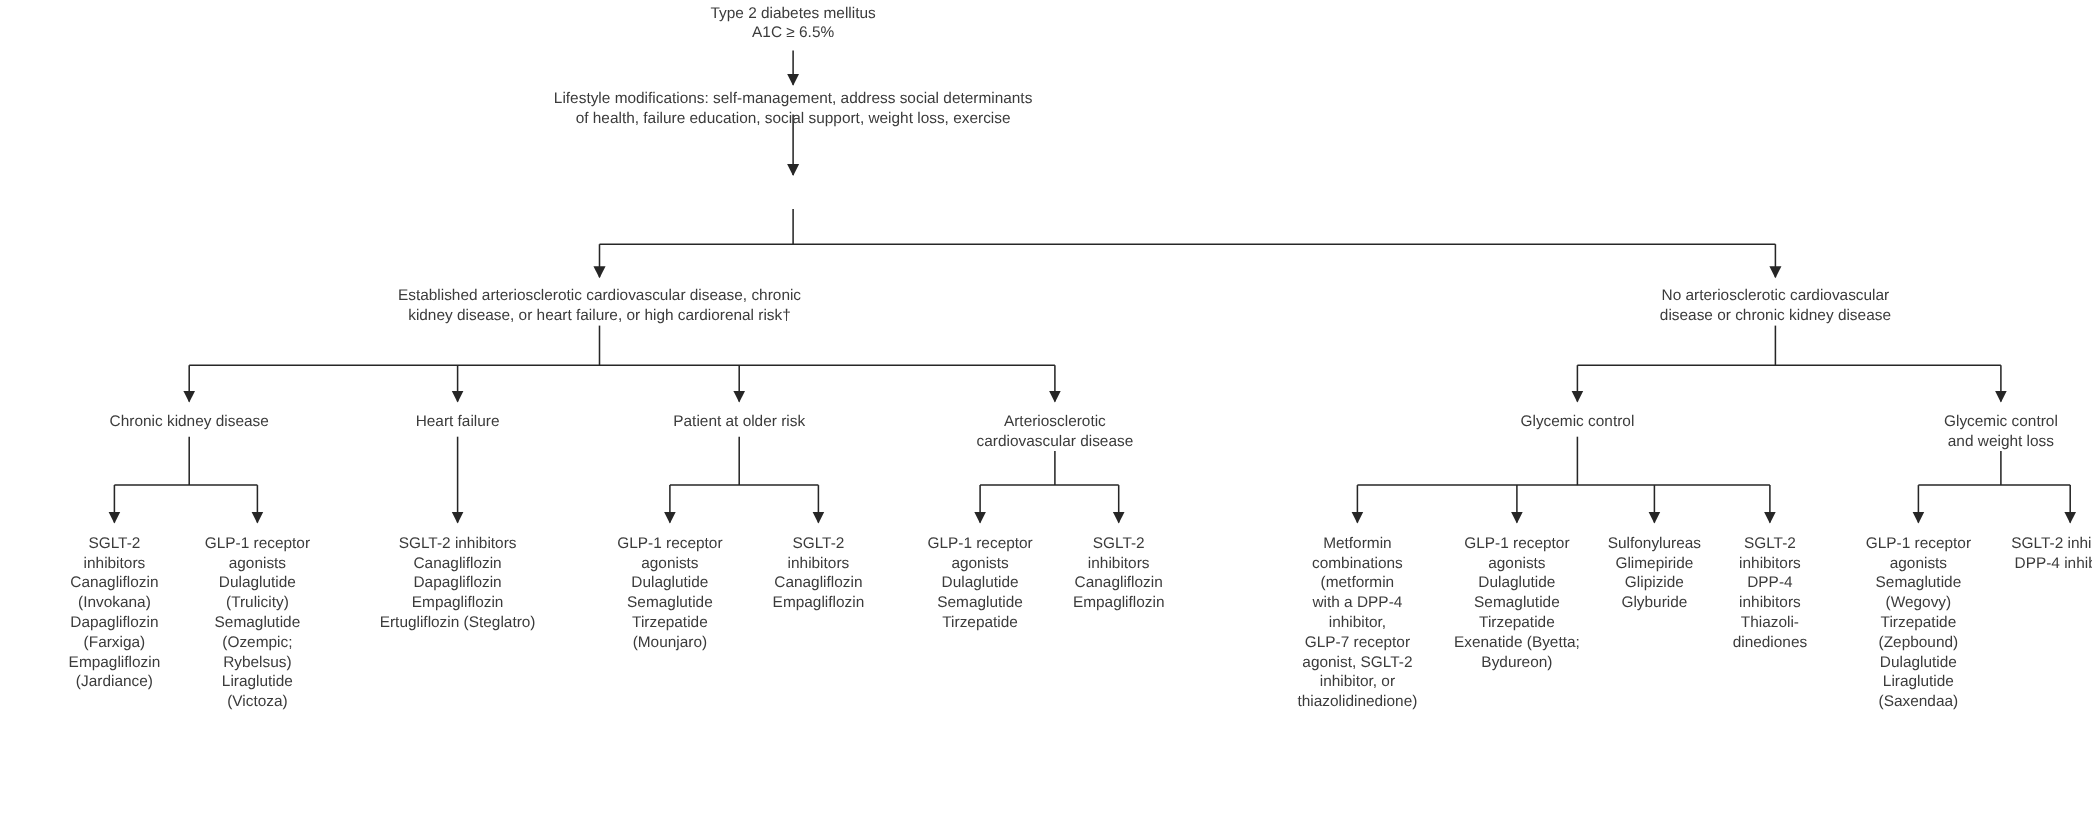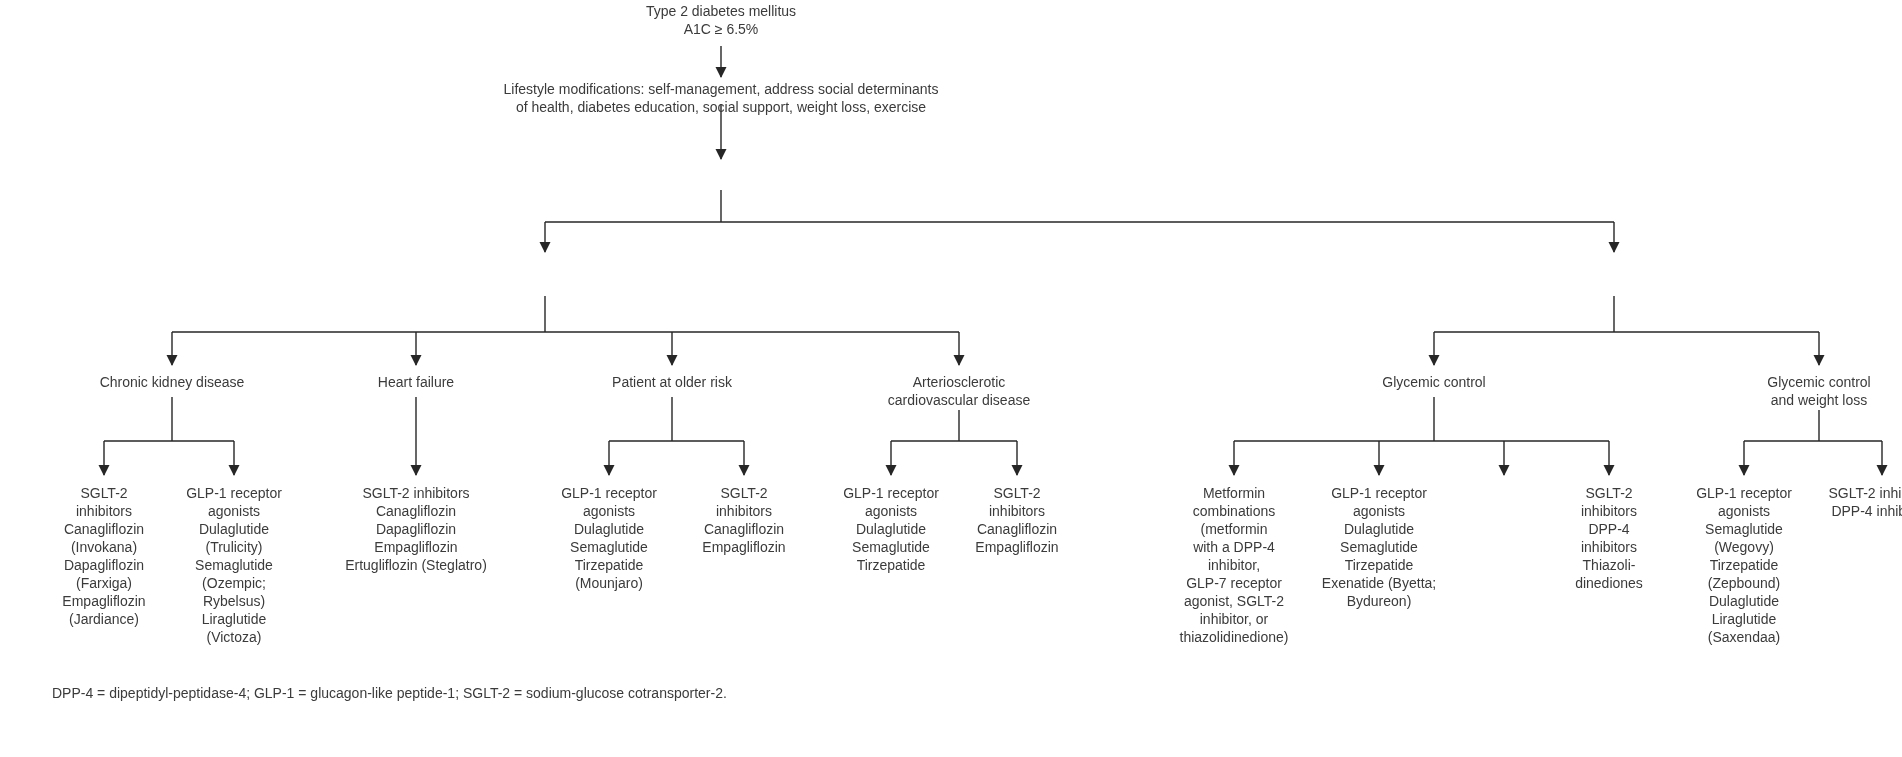--- a/index.html
+++ b/index.html
@@ -110,21 +110,25 @@
       <line x1="1775" y1="410" x2="1775" y2="441"></line>
       <line x1="1700" y1="441" x2="1838" y2="441"></line>
       <line x1="1700" y1="441" x2="1700" y2="475" marker-end="url(#arh)"></line>
       <line x1="1838" y1="441" x2="1838" y2="475" marker-end="url(#arh)"></line>
     </g>
   </svg>
 
   <div class="node" style="left:677px;top:2px">Type 2 diabetes mellitus
 A1C ≥ 6.5%</div>
   <div class="node" style="left:677px;top:80px">Lifestyle modifications: self-management, address social determinants
-of health, diabetes education, social support, weight loss, exercise</div>
+of health, failure education, social support, weight loss, exercise</div>
+  <div class="node" style="left:501px;top:259px">Established arteriosclerotic cardiovascular disease, chronic
+kidney disease, or heart failure, or high cardiorenal risk†</div>
+  <div class="node" style="left:1570px;top:259px">No arteriosclerotic cardiovascular
+disease or chronic kidney disease</div>
 
   <div class="node" style="left:128px;top:373px">Chronic kidney disease</div>
   <div class="node" style="left:372px;top:373px">Heart failure</div>
   <div class="node" style="left:628px;top:373px">Patient at older risk</div>
   <div class="node" style="left:915px;top:373px">Arteriosclerotic
 cardiovascular disease</div>
   <div class="node" style="left:1390px;top:373px">Glycemic control</div>
   <div class="node" style="left:1775px;top:373px">Glycemic control
 and weight loss</div>
 
@@ -178,33 +182,36 @@
 agonist, SGLT-2
 inhibitor, or
 thiazolidinedione)</div>
   <div class="node" style="left:1335px;top:484px">GLP-1 receptor
 agonists
 Dulaglutide
 Semaglutide
 Tirzepatide
 Exenatide (Byetta;
 Bydureon)</div>
+  <div class="node" style="left:1460px;top:484px">Sulfonylureas
+Glimepiride
+Glipizide
+Glyburide</div>
   <div class="node" style="left:1565px;top:484px">SGLT-2
 inhibitors
 DPP-4
 inhibitors
 Thiazoli-
 dinediones</div>
   <div class="node" style="left:1700px;top:484px">GLP-1 receptor
 agonists
 Semaglutide
 (Wegovy)
 Tirzepatide
 (Zepbound)
 Dulaglutide
 Liraglutide
 (Saxendaa)</div>
   <div class="node" style="left:1838px;top:484px">SGLT-2 inhibitors
 DPP-4 inhibitors</div>
 
-  <div class="footnote" style="top:684px">DPP-4 = dipeptidyl-peptidase-4; GLP-1 = glucagon-like peptide-1; SGLT-2 = sodium-glucose cotransporter-2.</div>
 
 </div>
 
 </body></html>

